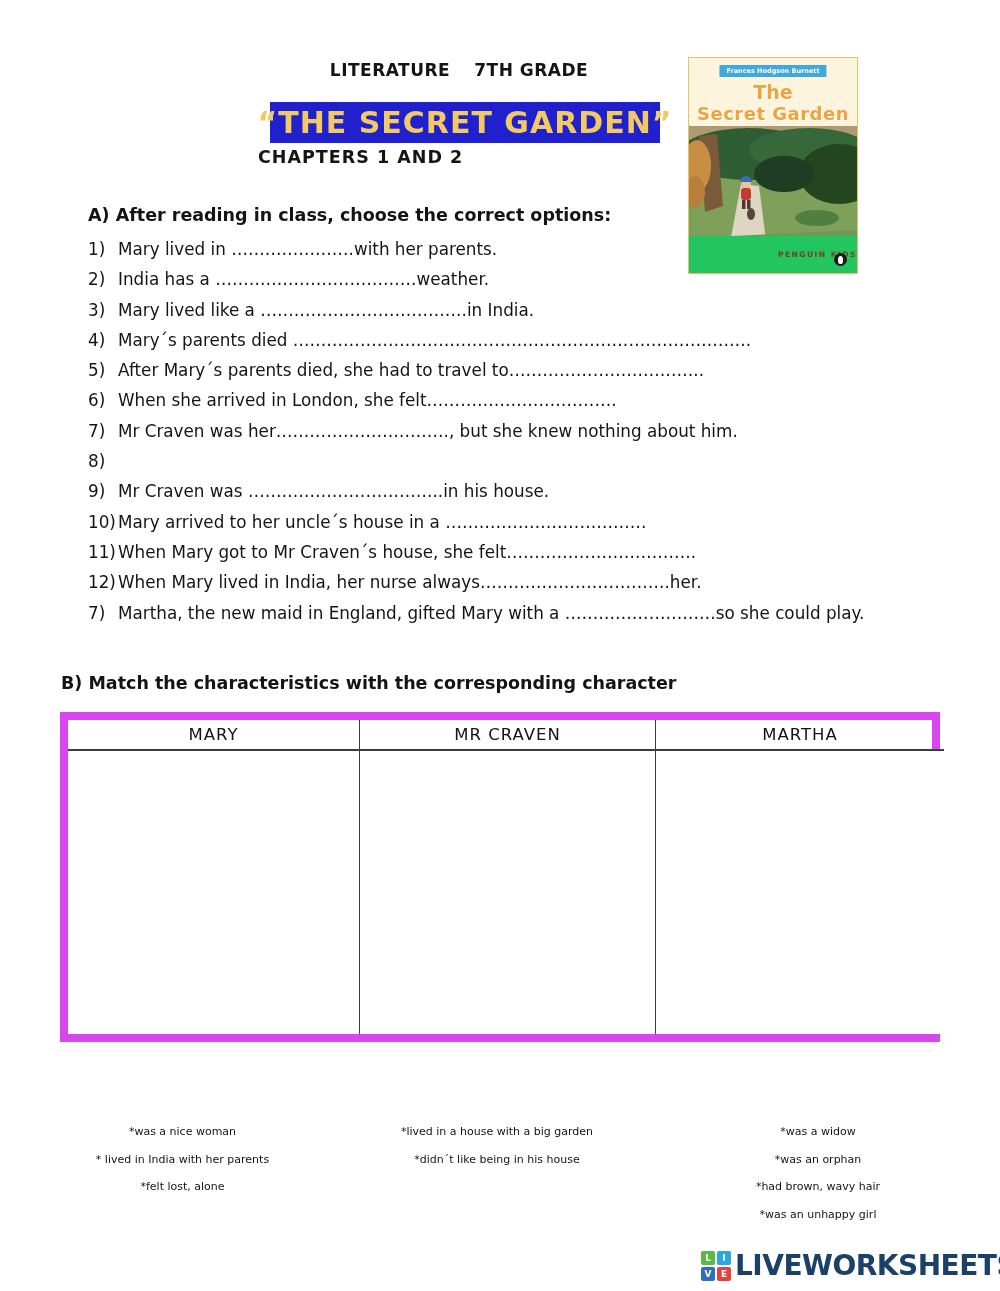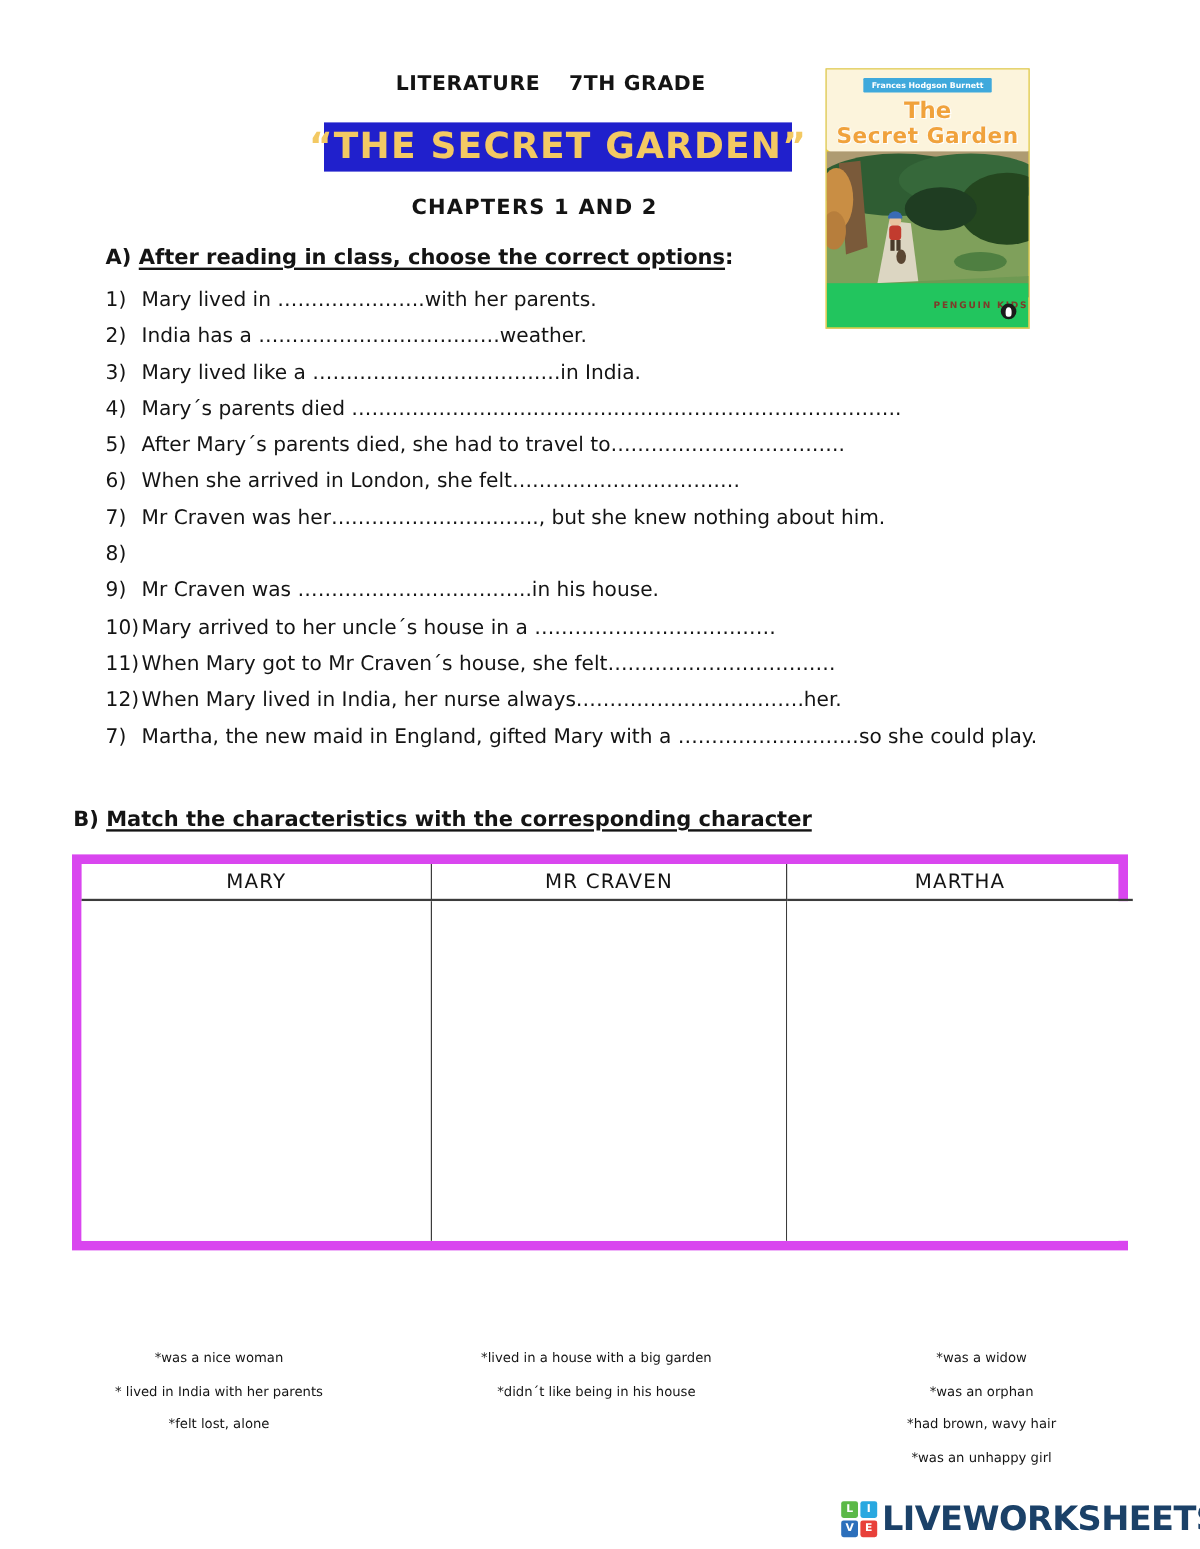--- a/index.html
+++ b/index.html
@@ -16,22 +16,22 @@
     font-size:17px; font-weight:bold; letter-spacing:0.5px;
   }
   .title-banner {
     position:absolute; left:258px; top:102px; width:390px; height:41px;
     background:#2020CC; display:flex; align-items:center; justify-content:center;
     color:#F3C963; font-size:30px; font-weight:bold; letter-spacing:1px;
     white-space:nowrap;
     margin-left:12px;
   }
   .subtitle {
-    position:absolute; left:258px; top:163px; width:290px;
-    text-align:right; font-size:17.5px; font-weight:bold; letter-spacing:1px;
+    position:absolute; left:258px; top:147px; width:290px;
+    text-align:left; font-size:17.5px; font-weight:bold; letter-spacing:1px;
   }
 
   
   .book-cover {
     position:absolute; left:688px; top:57px; width:170px; height:217px;
     background:#F7D52E; border:1px solid #d8c86a; overflow:hidden;
   }
   .cover-oval {
     position:absolute; left:-28px; top:-58px; width:226px; height:150px;
     background:#FCF4DC; border-radius:50%;
@@ -60,21 +60,21 @@
     position:absolute; right:10px; bottom:7px; width:13px; height:13px;
     background:#1a1a1a; border-radius:50%;
   }
   .penguin::after {
     content:""; position:absolute; left:4px; top:3px; width:5px; height:8px;
     background:#ffffff; border-radius:50% 50% 40% 40%;
   }
 
   
   .sec-a-head { position:absolute; left:88px; top:205px; font-size:17.5px; font-weight:bold; }
-  .u { text-decoration:underline; text-decoration-thickness:2px; text-underline-offset:3px; }
+  .u { text-decoration-thickness:2px; text-underline-offset:3px; }
   .questions { position:absolute; left:88px; top:234px; width:900px; }
   .q-row { display:flex; line-height:30.3px; font-size:16.8px; white-space:nowrap; }
   .q-num { min-width:30px; }
 
   
   .sec-b-head { position:absolute; left:61px; top:673px; font-size:17.5px; font-weight:bold; }
   .match-table {
     position:absolute; left:60px; top:712px; width:880px; height:330px;
     border:8px solid #d946ef;
     display:grid; grid-template-columns:292px 296px 288px; grid-template-rows:31px 1fr;

